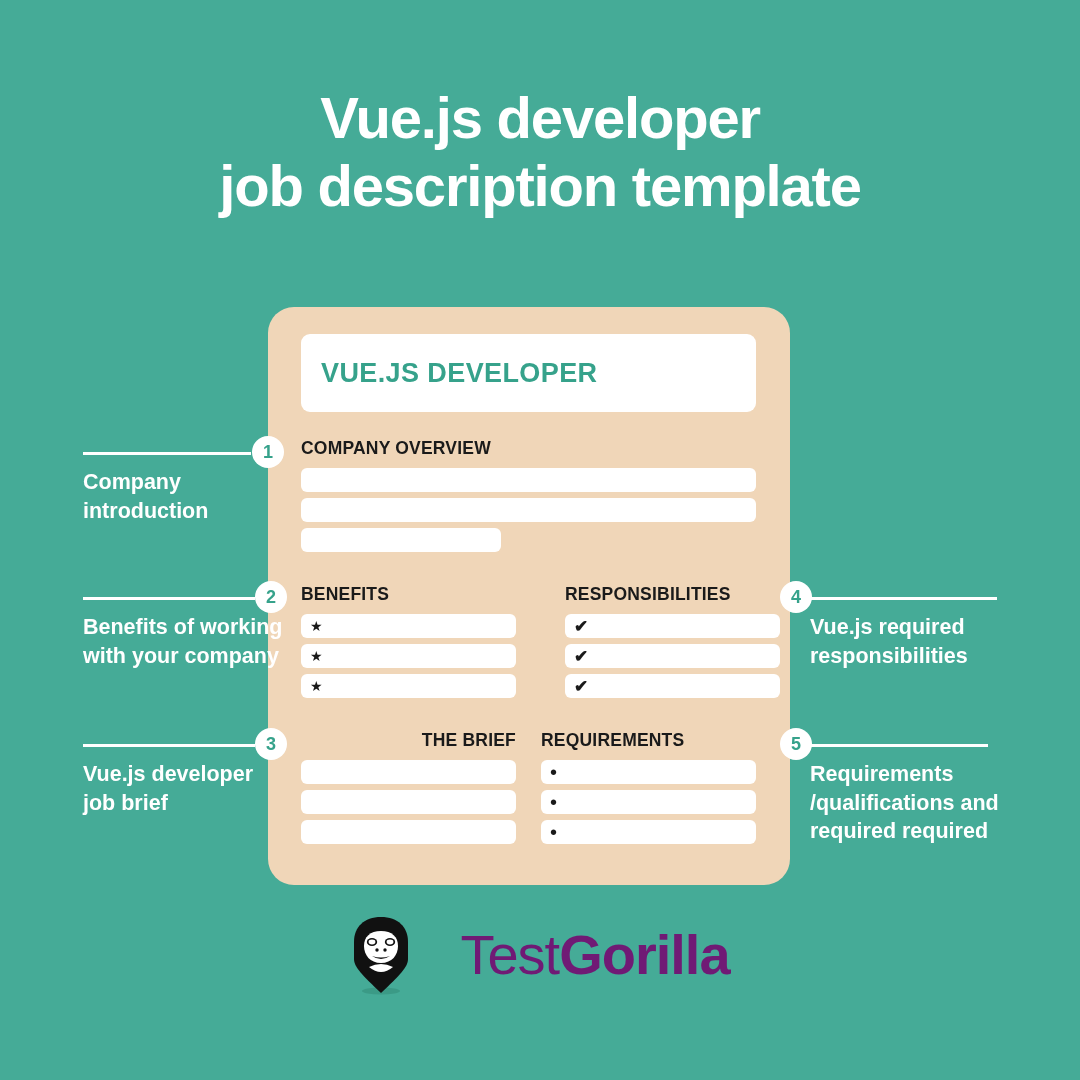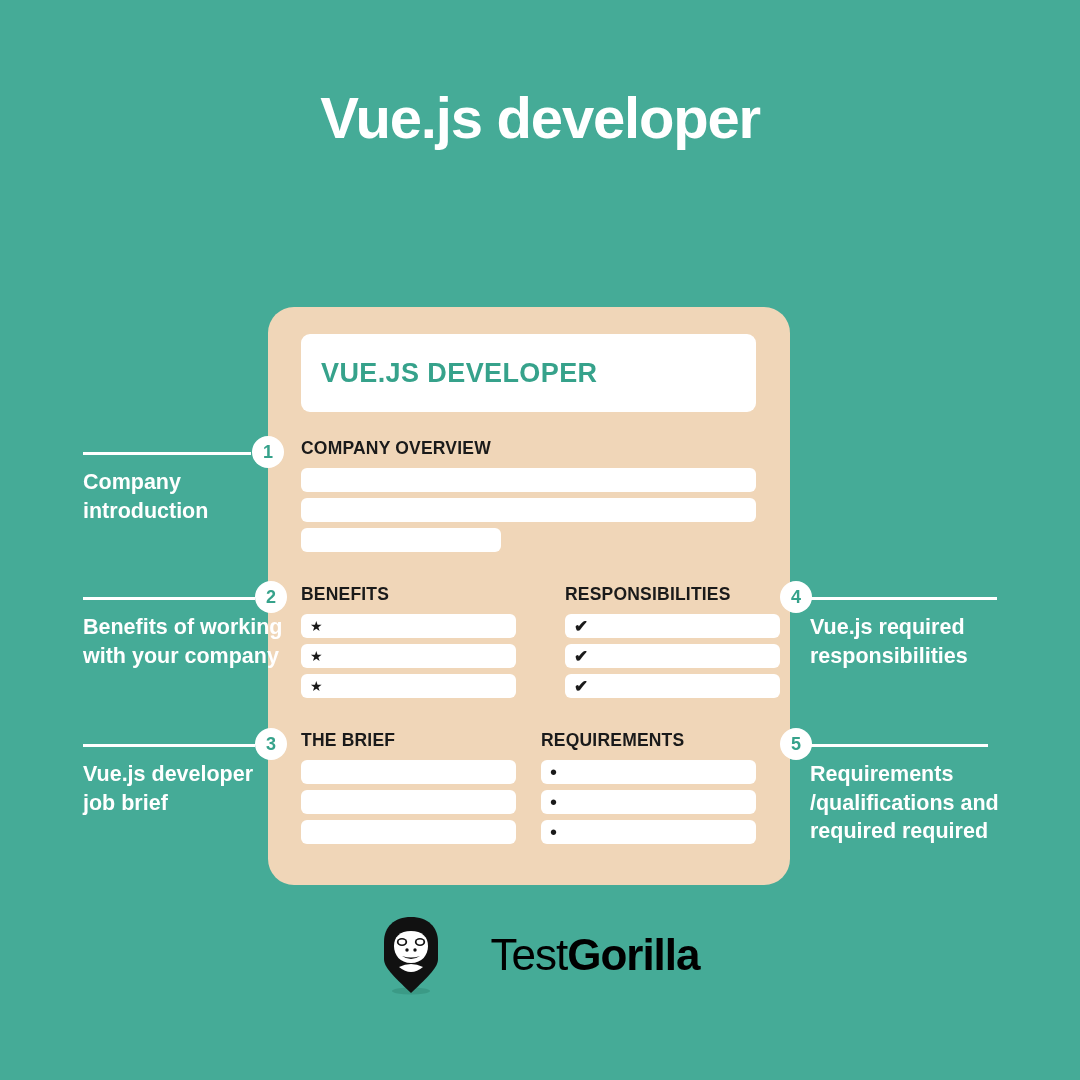--- a/index.html
+++ b/index.html
@@ -79,21 +79,21 @@
   .bar-mark.check{ font-size:17px; font-weight:bold; }
 
   
   #sec-overview{ left:33px; top:131px; width:455px; }
   #sec-overview .bar{ width:455px; }
   #sec-overview .bar.short{ width:200px; }
 
   
   #sec-benefits       { left:33px;  top:277px; width:215px; }
   #sec-responsibilities{ left:273px; top:277px; width:215px;margin-left:24px; }
-  #sec-brief          { left:33px;  top:423px; width:215px; }
+  #sec-brief          { left:33px;  top:423px; width:215px;text-align:right; }
   #sec-requirements   { left:273px; top:423px; width:215px; }
   #sec-benefits .bar, #sec-responsibilities .bar,
   #sec-brief .bar, #sec-requirements .bar { width:215px; }
 
   
   .callout{ position:absolute; }
   .callout-line{
     position:absolute;
     height:3px;
     background:#ffffff;
@@ -150,35 +150,36 @@
 
   
   .logo{
     position:absolute;
     left:0; right:0; top:915px;
     display:flex; align-items:center; justify-content:center;
     gap:10px;
   }
   .logo-mark{ width:62px; height:80px; display:block; }
   .logo-word{
-    font-size:44px;
+    font-size:56px;
     line-height:1;
-    color:#000000;
+    color:#701a75;
     letter-spacing:-1px;
     white-space:nowrap;
     margin-left:38px;
   }
   .logo-word .lt{ font-weight:400; }
   .logo-word .hv{ font-weight:bold; }
 </style>
 </head>
 <body>
 
 <div class="title-block">
   <span class="title-line">Vue.js developer</span>
+  <span class="title-line">job description template</span>
 </div>
 
 <div class="card">
 
   <div class="card-header">
     <span class="card-header-text">VUE.JS DEVELOPER</span>
   </div>
 
   <div class="section" id="sec-overview">
     <div class="sec-label">COMPANY OVERVIEW</div>

